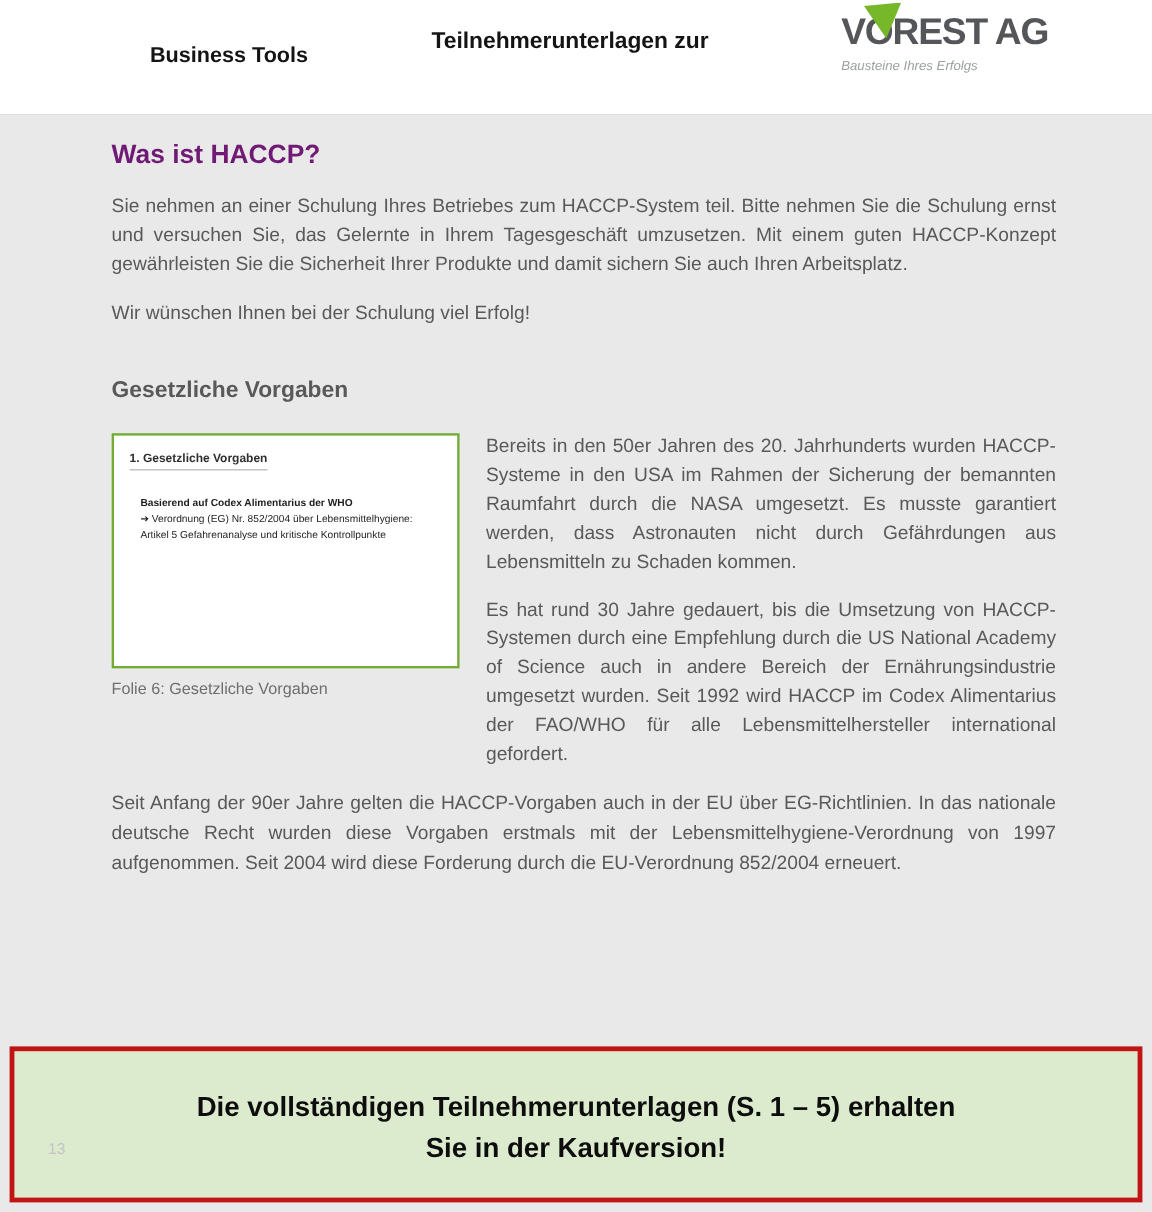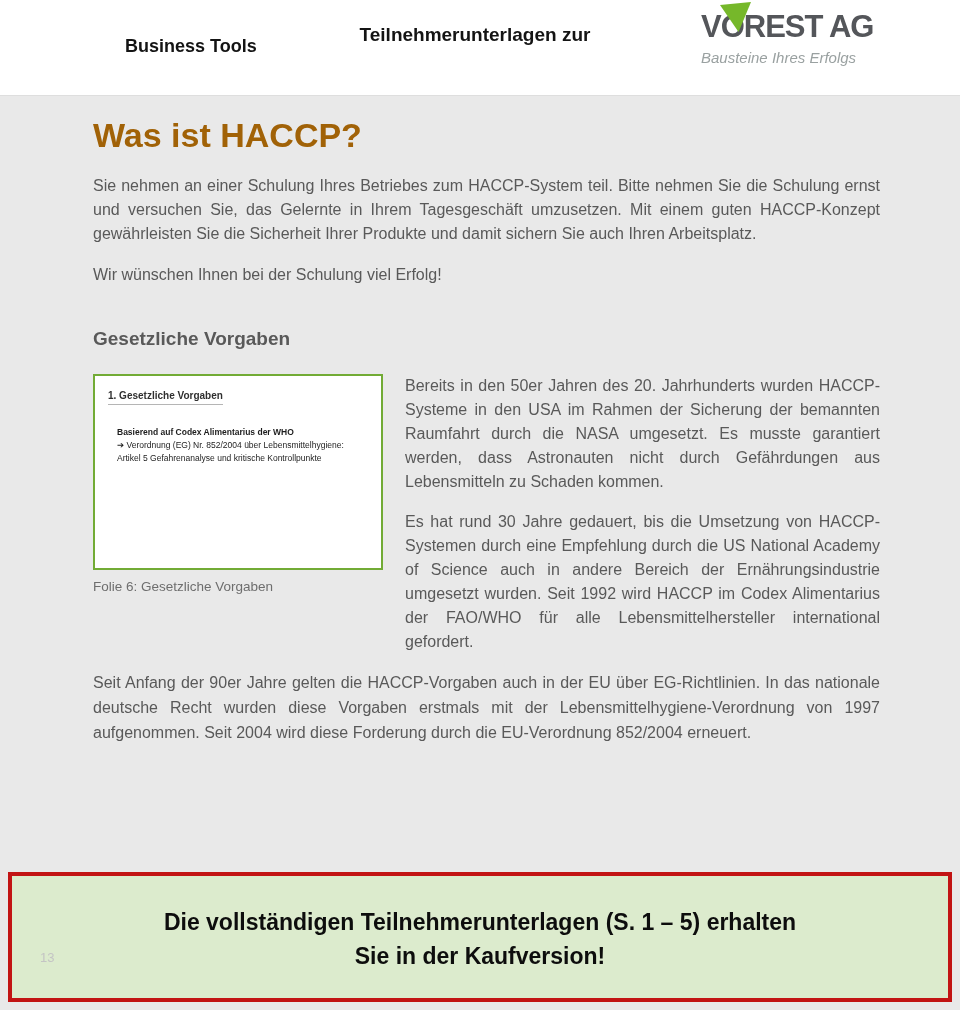--- a/index.html
+++ b/index.html
@@ -10,25 +10,25 @@
     font-family:"Liberation Sans", sans-serif; color:#595959;
   }
   
   .header { position:absolute; top:0; left:0; right:0; height:96px; background:#ffffff; border-bottom:1px solid #dedede; }
   .brand { position:absolute; left:97px; top:36px; font-size:18px; font-weight:bold; color:#141414;margin-left:28px; }
   .doc-title { position:absolute; left:320px; top:22px; width:310px; text-align:center; font-size:19px; font-weight:bold; color:#141414; line-height:26px; }
   .logo { position:absolute; right:84px; top:10px; width:175px; }
   .logo-word { position:relative; font-size:31px; font-weight:bold; letter-spacing:-1px; color:#54565a; line-height:34px; }
   .logo-leaf { position:absolute; left:19px; top:-8px; width:31px; height:30px; background:#76b82a;
     clip-path:polygon(0% 10%, 100% 0%, 60% 100%); }
-  .logo-tagline { margin-top:5px; font-size:15px; font-style:italic; color:#9aa1a1; }
+  .logo-tagline { margin-top:5px; font-size:11px; font-style:italic; color:#9aa1a1; }
   
   .content { position:absolute; top:96px; left:0; right:0; bottom:0; padding:0 80px 0 93px; }
   .kicker { padding-top:60px; font-size:15px; color:#6e6e6e; }
-  .h1 { margin-top:20px; font-size:34px; font-weight:bold; color:#a16207; }
+  .h1 { margin-top:20px; font-size:22px; font-weight:bold; color:#701a75; }
   .body-p { margin-top:19px; font-size:16px; line-height:24px; text-align:justify; }
   .wish { margin-top:20px; font-size:16px; }
   .h2 { margin-top:44px; font-size:19px; font-weight:bold; color:#595959; }
   .columns { margin-top:24px; display:flex; gap:22px; align-items:flex-start; }
   .figure { flex:0 0 290px; width:290px; }
   .slide { position:relative; width:290px; height:196px; background:#ffffff; border:2px solid #72ab35; }
   .slide-title { position:absolute; left:13px; top:14px; font-size:10px; font-weight:bold; color:#2f2f2f; padding-bottom:3px; border-bottom:1px solid #b5b5b5; }
   .slide-body { position:absolute; left:22px; top:50px; right:10px; font-size:8.5px; color:#1d1d1d; line-height:13px; }
   .slide-body .b1 { font-weight:bold; }
   .slide-box { position:absolute; left:44px; top:92px; width:202px; border:1px solid #6b6f5e;

